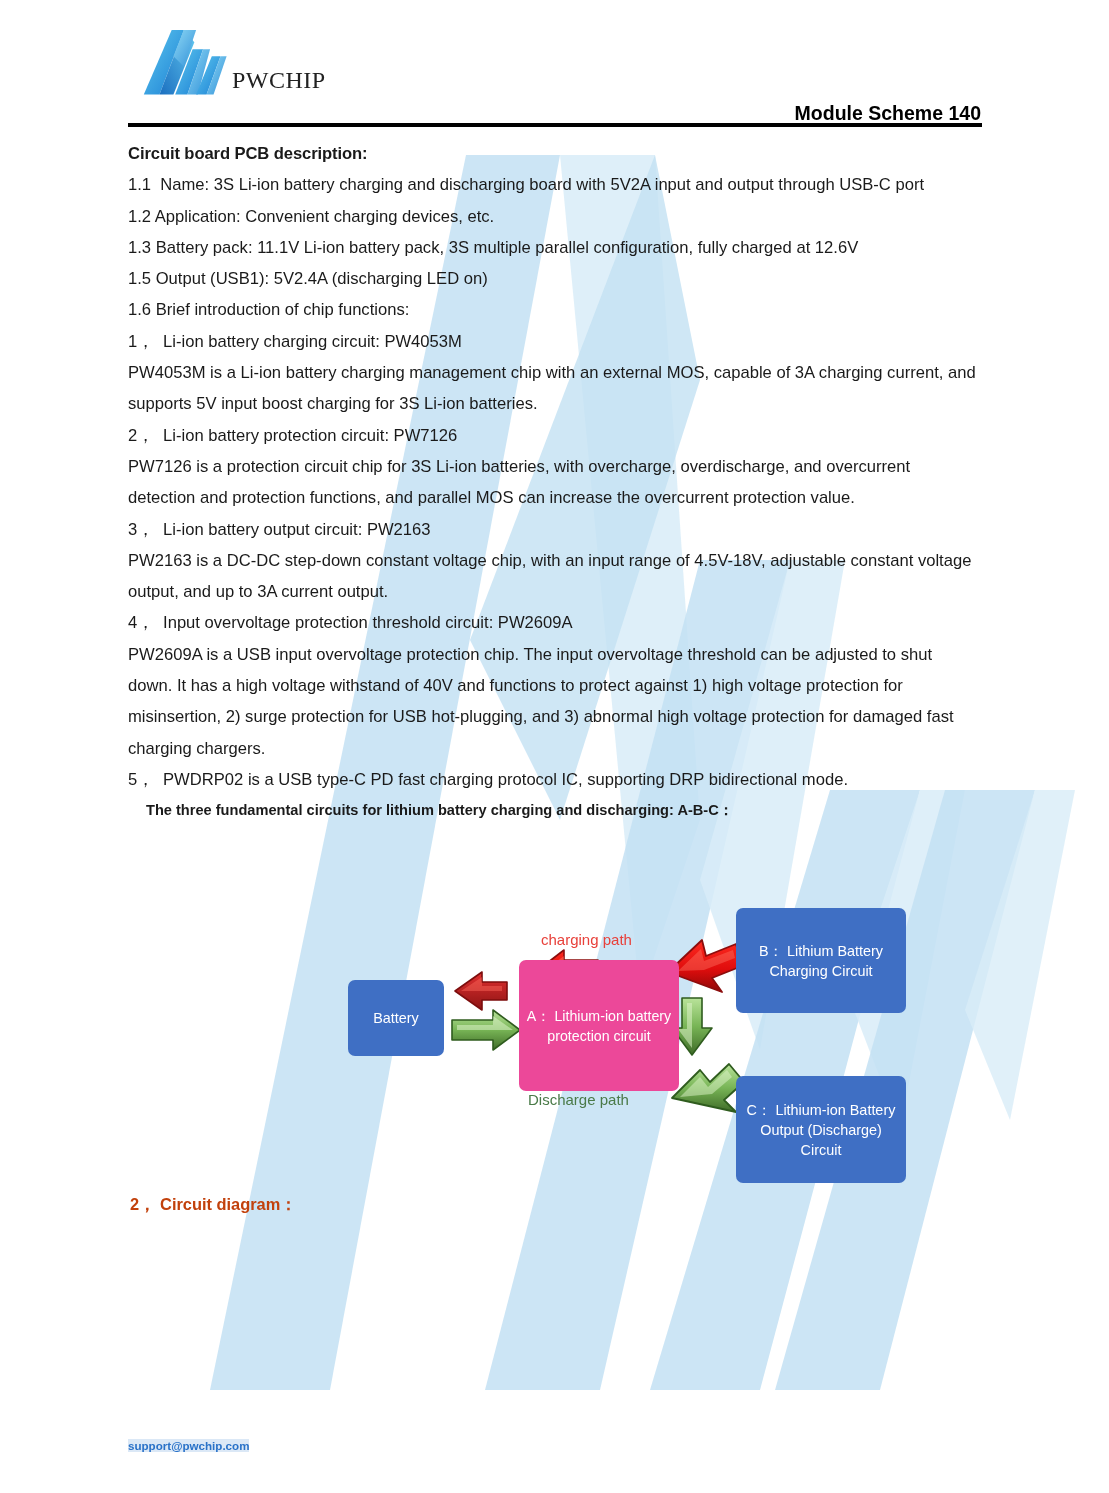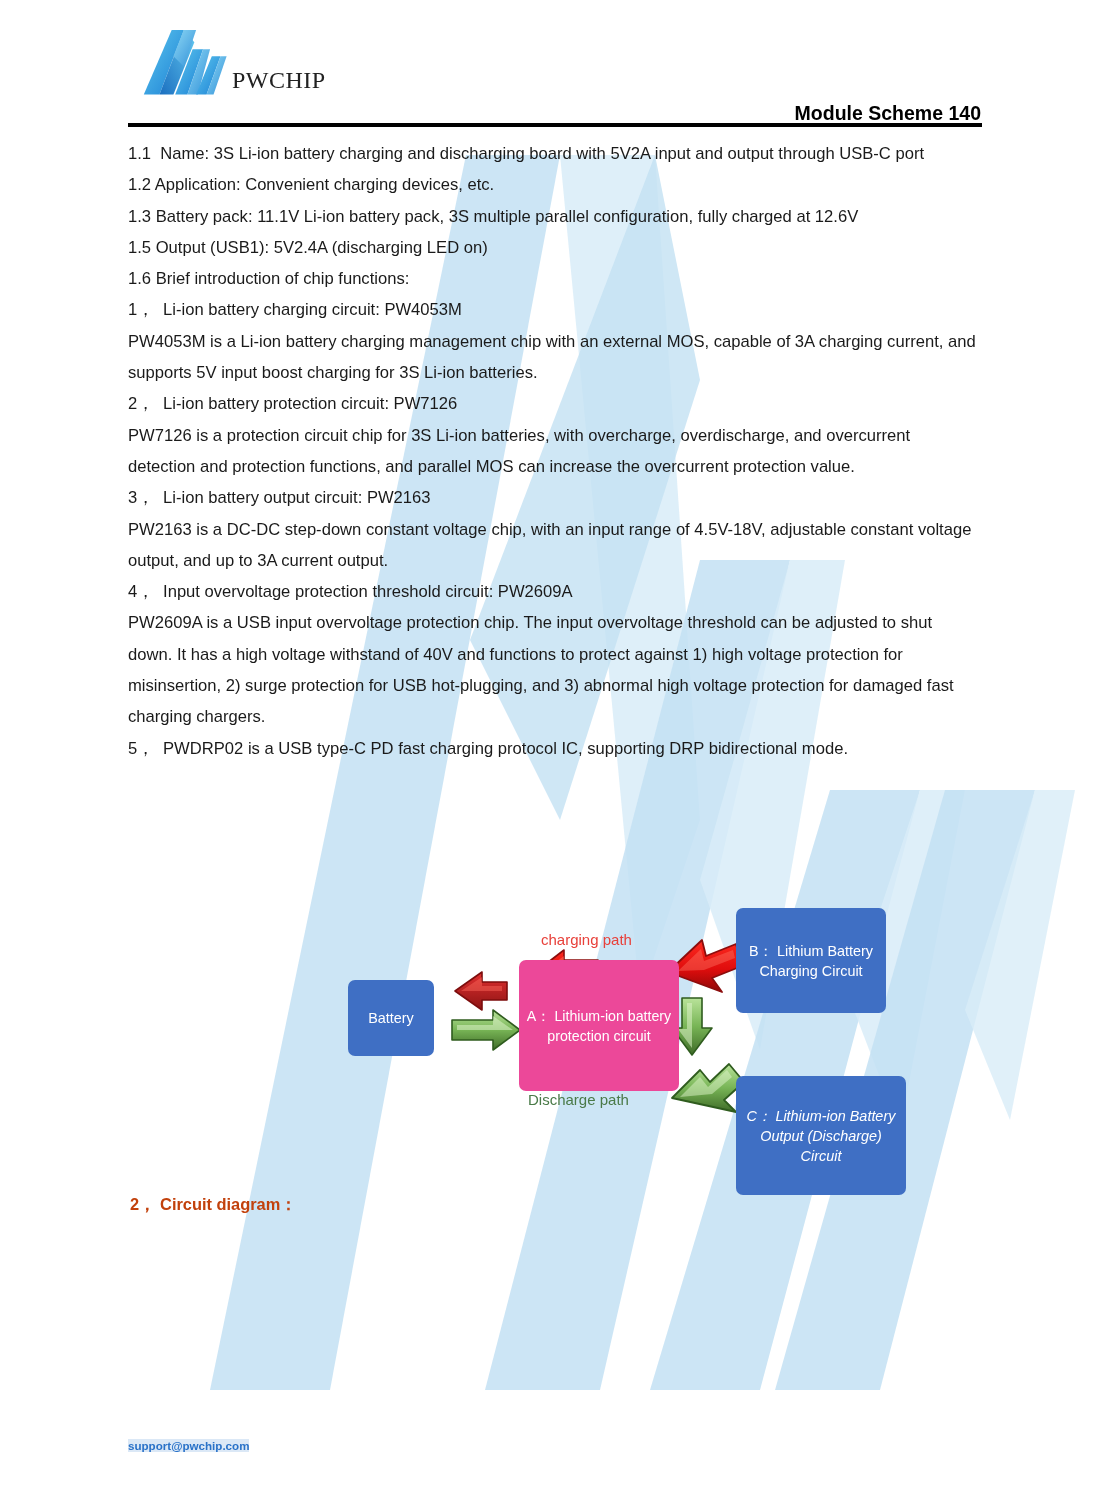--- a/index.html
+++ b/index.html
@@ -128,24 +128,24 @@
     line-height: 20px;
     box-sizing: border-box;
     padding: 4px 6px;
   }
   .dbox.a {
     left: 189px; top: 60px; width: 160px; height: 131px;
     background: #ec4899;
     font-size: 14.2px;
   }
   .dbox.b {
-    left: 406px; top: 8px; width: 150px; height: 105px;
+    left: 406px; top: 8px; width: 170px; height: 105px;
   }
   .dbox.c {
-    left: 406px; top: 176px; width: 170px; height: 119px; font-style: italic;
+    left: 406px; top: 176px; width: 170px; height: 107px;
   }
   .dlabel {
     position: absolute;
     font-size: 15px;
     white-space: nowrap;
   }
   .dlabel.charging {
     left: 211px; top: 31px;
     color: #e8403a;
   }
@@ -228,34 +228,36 @@
         <polygon points="80,30 90,30 74,74 62,74" fill="url(#lg1)"></polygon>
         <polygon points="90,30 97,30 82,74 74,74" fill="url(#lg2)"></polygon>
       </svg>
       <span class="logo-text">PWCHIP</span>
     </div>
     <div class="header-title">Module Scheme 140</div>
   </div>
   <div class="header-rule"></div>
 
   <div class="content">
+    <div class="line bold">Circuit board PCB description:</div>
     <div class="line">1.1  Name: 3S Li-ion battery charging and discharging board with 5V2A input and output through USB-C port</div>
     <div class="line">1.2 Application: Convenient charging devices, etc.</div>
     <div class="line">1.3 Battery pack: 11.1V Li-ion battery pack, 3S multiple parallel configuration, fully charged at 12.6V</div>
     <div class="line">1.5 Output (USB1): 5V2.4A (discharging LED on)</div>
     <div class="line">1.6 Brief introduction of chip functions:</div>
     <div class="line">1，  Li-ion battery charging circuit: PW4053M</div>
     <div class="line">PW4053M is a Li-ion battery charging management chip with an external MOS, capable of 3A charging current, and supports 5V input boost charging for 3S Li-ion batteries.</div>
     <div class="line">2，  Li-ion battery protection circuit: PW7126</div>
     <div class="line">PW7126 is a protection circuit chip for 3S Li-ion batteries, with overcharge, overdischarge, and overcurrent detection and protection functions, and parallel MOS can increase the overcurrent protection value.</div>
     <div class="line">3，  Li-ion battery output circuit: PW2163</div>
     <div class="line">PW2163 is a DC-DC step-down constant voltage chip, with an input range of 4.5V-18V, adjustable constant voltage output, and up to 3A current output.</div>
     <div class="line">4，  Input overvoltage protection threshold circuit: PW2609A</div>
     <div class="line">PW2609A is a USB input overvoltage protection chip. The input overvoltage threshold can be adjusted to shut down. It has a high voltage withstand of 40V and functions to protect against 1) high voltage protection for misinsertion, 2) surge protection for USB hot-plugging, and 3) abnormal high voltage protection for damaged fast charging chargers.</div>
     <div class="line">5，  PWDRP02 is a USB type-C PD fast charging protocol IC, supporting DRP bidirectional mode.</div>
+    <div class="caption">The three fundamental circuits for lithium battery charging and discharging: A-B-C：</div>
   </div>
 
   <div class="diagram">
 
     <svg width="620" height="290" viewBox="0 0 620 290" xmlns="http://www.w3.org/2000/svg" style="position:absolute;left:0;top:0;">
       <defs>
         <linearGradient id="redg" x1="0" y1="0" x2="0" y2="1">
           <stop offset="0%" stop-color="#ff2b20"></stop>
           <stop offset="55%" stop-color="#e00d0d"></stop>
           <stop offset="100%" stop-color="#8e0808"></stop>
@@ -304,21 +306,21 @@
         <path d="M362,155 L342,128 L352,128 L352,98 L372,98 L372,128 L382,128 Z" fill="url(#grng)" stroke="#2f5c1e" stroke-width="1.6" stroke-linejoin="round"></path>
         <path d="M362,148 L348,129 L357,129 L357,103 L362,103 L362,129 Z" fill="#ddf3c9" opacity="0.55"></path>
       </g>
 
       <g>
         <path d="M342,198 L370,170 L380,182 L399,164 L414,182 L394,200 L406,212 Z" fill="url(#grng)" stroke="#2f5c1e" stroke-width="1.8" stroke-linejoin="round"></path>
         <path d="M350,197 L370,177 L378,187 L397,170 L402,177 L382,194 Z" fill="#ddf3c9" opacity="0.5"></path>
       </g>
     </svg>
 
-    <div class="dbox" style="left:18px;top:80px;width:86px;height:76px;">
+    <div class="dbox" style="left:18px;top:80px;width:96px;height:76px;">
       <span>Battery</span>
     </div>
 
     <div class="dbox a">
       <span>A：  Lithium-ion battery protection circuit</span>
     </div>
 
     <div class="dbox b">
       <span>B：  Lithium Battery Charging Circuit</span>
     </div>

